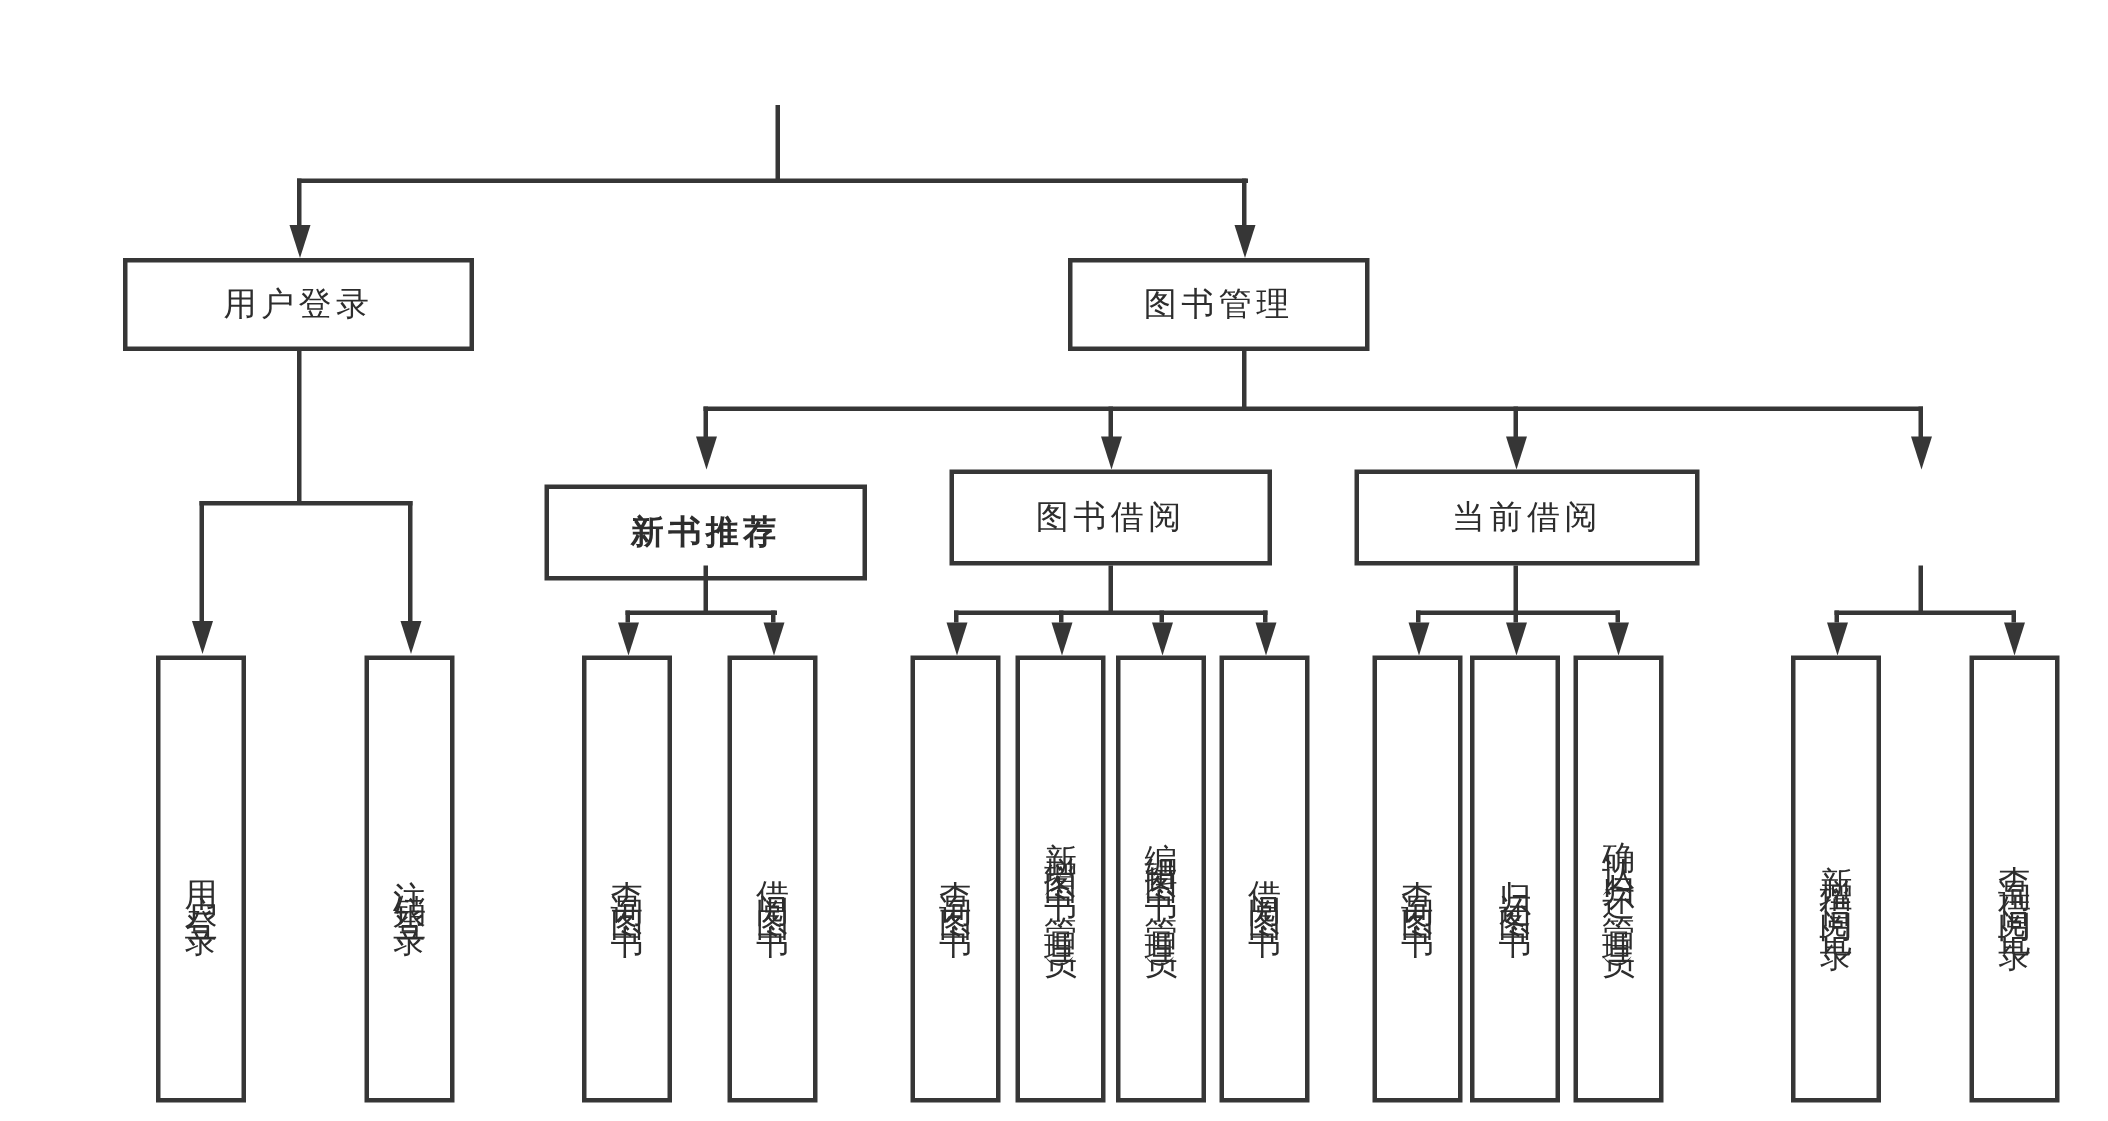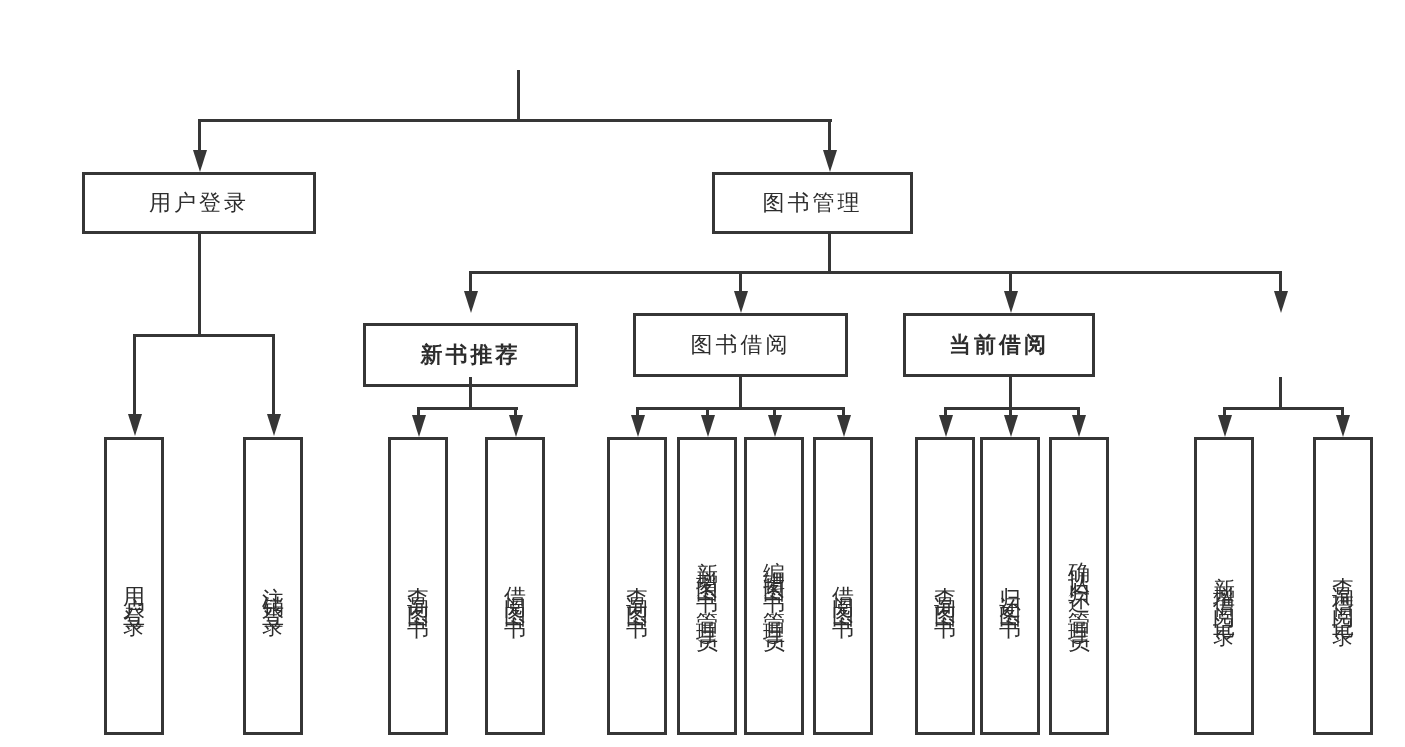--- a/index.html
+++ b/index.html
@@ -86,21 +86,21 @@
   <div class="arrow" style="left:464px; top:291px;"></div>
   <div class="line" style="left:739px; top:271px; width:3px; height:21px;"></div>
   <div class="arrow" style="left:734px; top:291px;"></div>
   <div class="line" style="left:1009px; top:271px; width:3px; height:21px;"></div>
   <div class="arrow" style="left:1004px; top:291px;"></div>
   <div class="line" style="left:1279px; top:271px; width:3px; height:21px;"></div>
   <div class="arrow" style="left:1274px; top:291px;"></div>
 
   <div class="box hbox" style="left:363px; top:323px; width:215px; height:64px;font-weight:bold;">新书推荐</div>
   <div class="box hbox" style="left:633px; top:313px; width:215px; height:64px;">图书借阅</div>
-  <div class="box hbox" style="left:903px; top:313px; width:192px; height:64px;font-weight:bold;">当前借阅</div>
+  <div class="box hbox" style="left:903px; top:313px; width:230px; height:64px;">当前借阅</div>
 
   <div class="line" style="left:469px; top:377px; width:3px; height:31px;"></div>
   <div class="line" style="left:417px; top:407px; width:101px; height:3px;"></div>
   <div class="line" style="left:417px; top:407px; width:3px; height:8px;"></div>
   <div class="arrow" style="left:412px; top:415px;"></div>
   <div class="line" style="left:514px; top:407px; width:3px; height:8px;"></div>
   <div class="arrow" style="left:509px; top:415px;"></div>
 
   <div class="line" style="left:739px; top:377px; width:3px; height:31px;"></div>
   <div class="line" style="left:636px; top:407px; width:209px; height:3px;"></div>

